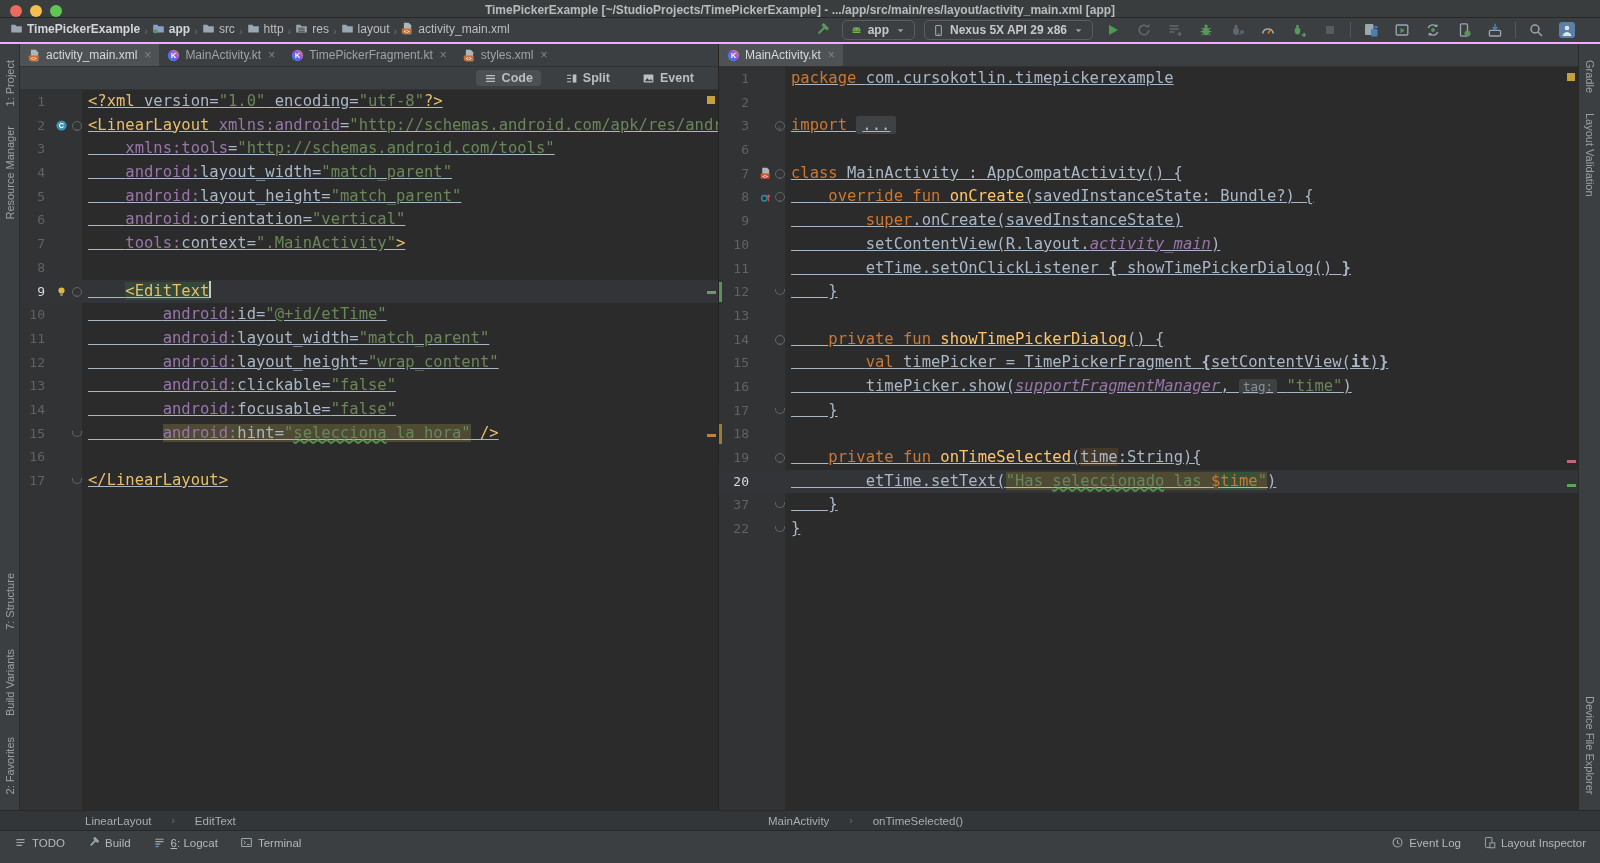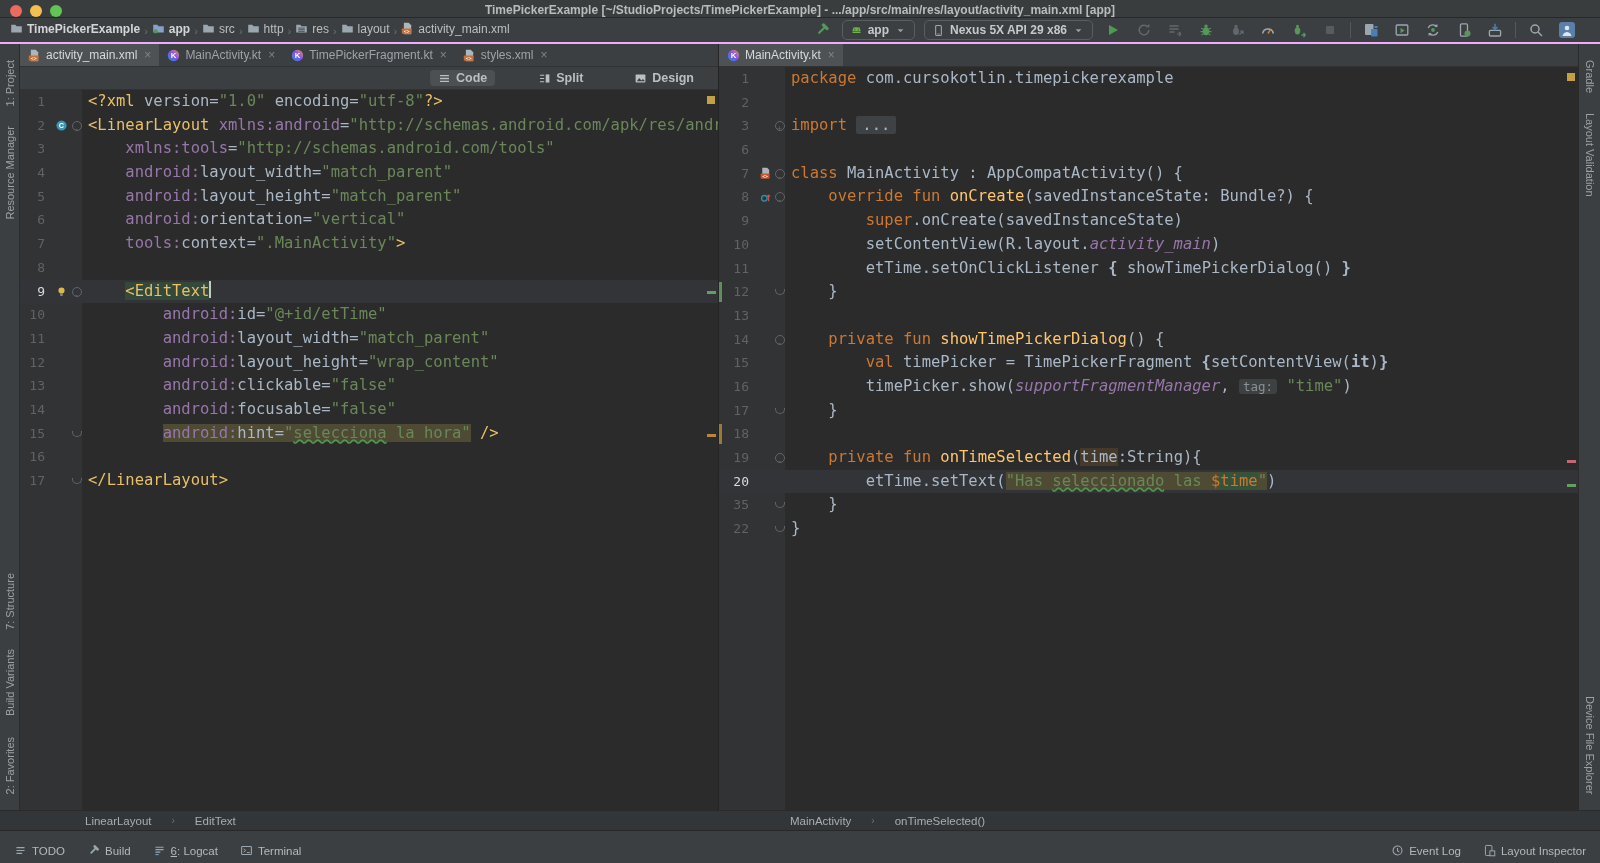--- a/index.html
+++ b/index.html
@@ -51,21 +51,21 @@
   .tabbar { height:23px; background:#3c3f41; border-bottom:1px solid #323232;
     display:flex; align-items:stretch; }
   .tab { display:inline-flex; align-items:center; gap:5px; padding:0 8px; font-size:12px;
     color:#9fa3a7; cursor:default; }
   .tab.active { background:#4e5254; color:#d6d8da; }
   .tab .close { color:#7f8487; font-size:12px; margin-left:2px; }
 
   .modebar { height:23px; background:#3c3f41; border-bottom:1px solid #323232;
     display:flex; align-items:center; justify-content:flex-end; gap:16px; padding-right:16px; }
   .mode { display:inline-flex; align-items:center; gap:5px; color:#bcbfc1; font-size:12.5px;
-    font-weight:bold; padding:1px 8px; border-radius:4px;margin-left:19px; }
+    font-weight:bold; padding:1px 8px; border-radius:4px; }
   .mode.active { background:#4c5052; }
 
   .code-area { position:relative; flex:1; overflow:hidden; }
   .gutter-bg { position:absolute; top:0; bottom:0; left:0; background:#313335; }
   #pane-left  .gutter-bg { width:62px; }
   #pane-right .gutter-bg { width:66px; }
   .lines { position:relative; }
   .line { display:flex; height:23.7px; line-height:23.7px; position:relative; }
   .line.cur { background:#323438; }
   .gmbar { position:absolute; left:0; top:2px; bottom:2px; width:3px; }
@@ -80,21 +80,21 @@
   #pane-left  .gi { width:22px; } #pane-right .gi { width:20px; }
   .fold { flex:none; width:10px; position:relative; color:#5f6568;
     font-size:9px; text-align:center; }
   .fold.m::before, .fold.p::before { content:""; position:absolute; left:0; top:7px;
     width:8px; height:8px; border:1px solid #5f6568; border-radius:50%; }
   .fold.m::after { content:"-"; position:absolute; left:0; top:4px; width:9px; }
   .fold.p::after { content:"+"; position:absolute; left:0; top:4px; width:9px; }
   .fold.e::before { content:""; position:absolute; left:0; top:9px; width:8px; height:5px;
     border:1px solid #5f6568; border-top:none; border-radius:0 0 5px 5px; }
   .code { white-space:pre; font-family:"DejaVu Sans Mono", monospace; font-size:15.5px;
-    color:#a9b7c6; padding-left:6px; }
+    color:#a9b7c6; padding-left:6px;text-decoration:underline; }
   .tk-d { color:#a9b7c6; } .tk-k { color:#cc7832; } .tk-t { color:#e8bf6a; }
   .tk-a { color:#9876aa; } .tk-s { color:#6a8759; } .tk-fn { color:#ffc66d; }
   .tk-it { color:#9876aa; font-style:italic; } .tk-b { font-weight:bold; }
   .bg-warn { background:#4e4a33; } .bg-usage { background:#45392b; }
   .bg-sel { background:#375239; } .bg-taghl { background:#35493b; }
   .wavy { text-decoration:underline; text-decoration-style:wavy; text-decoration-color:#4f9a4f; }
   .chip { background:#3e4244; border-radius:2px; padding:0 6px; color:#a9b7c6; }
   .hintchip { background:#3e4142; border-radius:3px; padding:0 4px; color:#8a9096;
     font-size:12.5px; }
   .caret { display:inline-block; width:2px; height:17px; background:#c8c8c8;
@@ -106,21 +106,21 @@
   .mark.dash { width:9px; height:3px; left:2px; }
 
   
   #crumbbar { height:20px; background:#333638; border-top:1px solid #2a2a2a;
     position:relative; font-size:11.5px; color:#a9adb0; }
   .bc { position:absolute; top:0; height:100%; display:flex; align-items:center; gap:16px; }
   .bc .sep-ch { font-size:10px; }
   #statusbar { height:33px; background:#3c3f41; border-top:1px solid #282828;
     display:flex; align-items:flex-start; padding:5px 14px 0 14px; gap:22px;
     font-size:11.5px; color:#b4b8bb; }
-  .sitem { display:inline-flex; align-items:center; gap:5px; cursor:default;margin-top:8px; }
+  .sitem { display:inline-flex; align-items:center; gap:5px; cursor:default; }
   #status-right { margin-left:auto; display:inline-flex; gap:22px; }
 </style>
 </head>
 <body>
 
 <div id="titlebar">
   <div class="traffic">
     <span class="tl" id="tl0" style="background: rgb(236, 106, 94);"></span>
     <span class="tl" id="tl1" style="background: rgb(245, 191, 79);"></span>
     <span class="tl" id="tl2" style="background: rgb(97, 197, 84);"></span>
@@ -444,21 +444,21 @@
           </span>
           <span>Split</span>
         </span>
         <span class="mode">
           <span class="icon sm">
             <svg viewBox="0 0 16 16">
               <rect x="2" y="3" width="12" height="10" rx="1" fill="#bcbfc1"></rect>
               <path d="M3.5 11.5l3-4 2.5 3 2-2 2.5 3z" fill="#3c3f41"></path>
             </svg>
           </span>
-          <span>Design</span>
+          <span>Event</span>
         </span>
       </div>
     <div class="code-area" id="code-left">
       <div class="gutter-bg"></div>
       <div class="lines">
           <div class="line">
             <span class="ln">1</span>
             <span class="gi"></span>
             <span class="fold"></span>
             <span class="code"><span class="tk-t">&lt;?xml </span><span class="tk-d">version</span><span class="tk-d">=</span><span class="tk-s">"1.0"</span><span class="tk-d"> </span><span class="tk-d">encoding</span><span class="tk-d">=</span><span class="tk-s">"utf-8"</span><span class="tk-t">?&gt;</span></span>
@@ -726,21 +726,21 @@
             <span class="fold m"></span>
             <span class="code"><span class="tk-d">    </span><span class="tk-k">private fun </span><span class="tk-fn">onTimeSelected</span><span class="tk-d">(</span><span class="tk-d bg-usage">time</span><span class="tk-d">:String){</span></span>
           </div>
           <div class="line cur">
             <span class="ln">20</span>
             <span class="gi"></span>
             <span class="fold"></span>
             <span class="code"><span class="tk-d">        </span><span class="tk-d">etTime.setText(</span><span class="tk-s bg-warn">"Has </span><span class="tk-s bg-warn wavy">seleccionado</span><span class="tk-s bg-warn"> las </span><span class="tk-k bg-warn">$</span><span class="tk-k bg-sel">time</span><span class="tk-s bg-warn">"</span><span class="tk-d">)</span></span>
           </div>
           <div class="line">
-            <span class="ln">35</span>
+            <span class="ln">37</span>
             <span class="gi"></span>
             <span class="fold e"></span>
             <span class="code"><span class="tk-d">    }</span></span>
           </div>
           <div class="line">
             <span class="ln">22</span>
             <span class="gi"></span>
             <span class="fold e"></span>
             <span class="code"><span class="tk-d">}</span></span>
           </div>
@@ -761,21 +761,21 @@
       </div>
     </div>
 </div>
 
 <div id="crumbbar">
   <div class="bc" id="bc-left" style="left:85px">
       <span>LinearLayout</span>
       <span class="sep-ch">›</span>
       <span>EditText</span>
     </div>
-  <div class="bc" id="bc-right" style="left:790px">
+  <div class="bc" id="bc-right" style="left:768px">
       <span>MainActivity</span>
       <span class="sep-ch">›</span>
       <span>onTimeSelected()</span>
     </div>
 </div>
 
 <div id="statusbar">
   <span id="status-left" style="display:inline-flex;gap:22px">
       <span class="sitem">
         <span class="icon sm">

